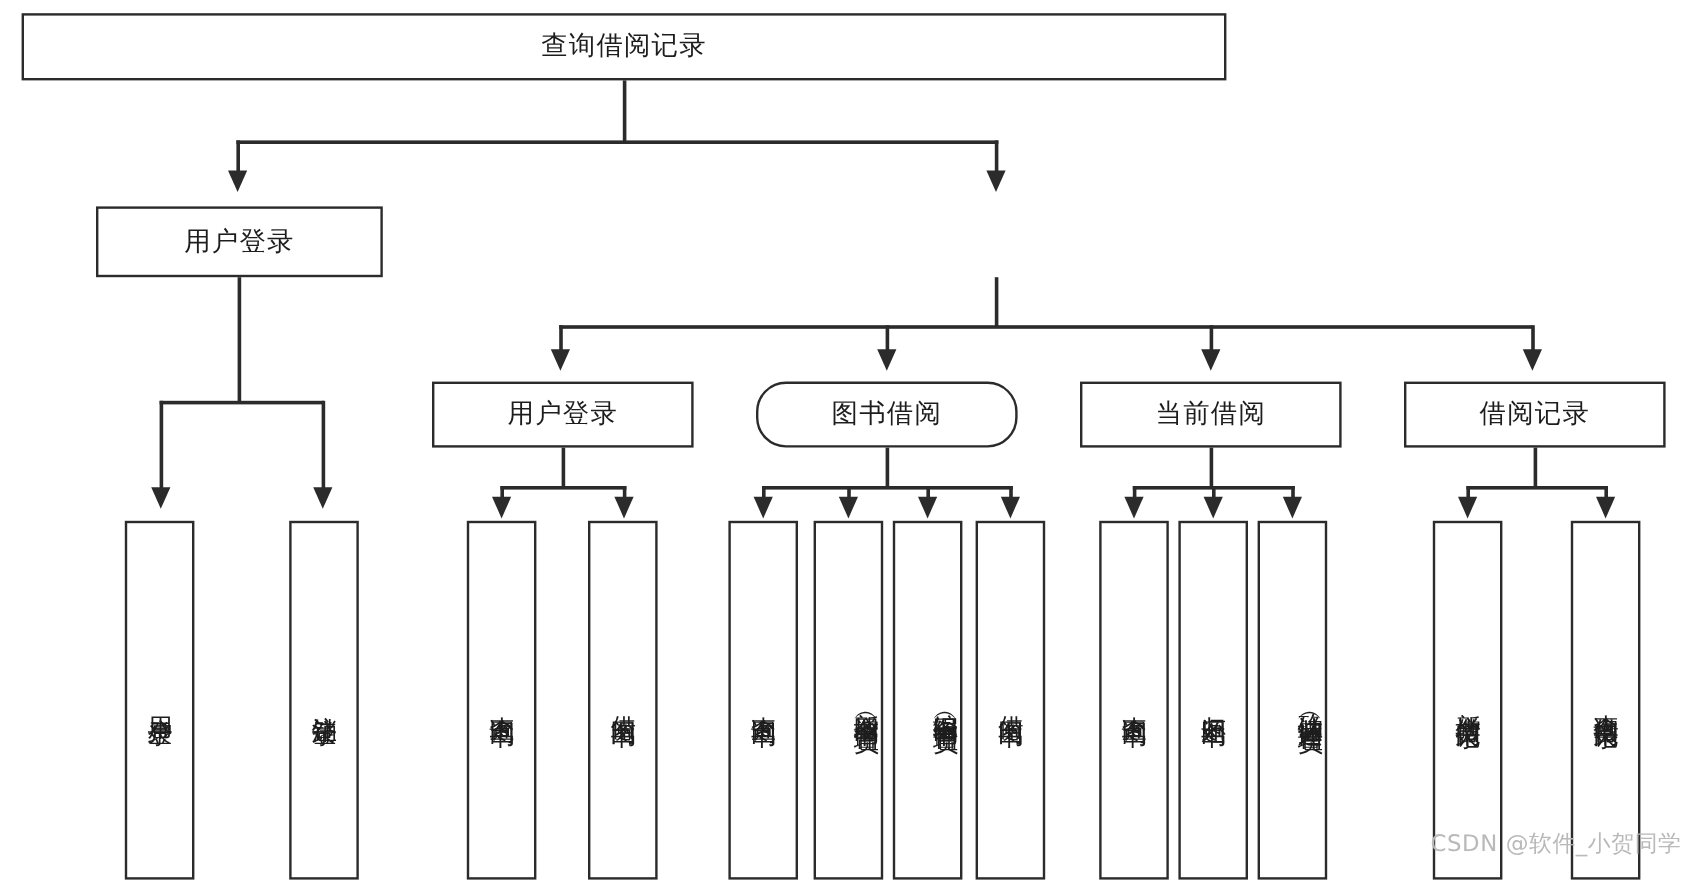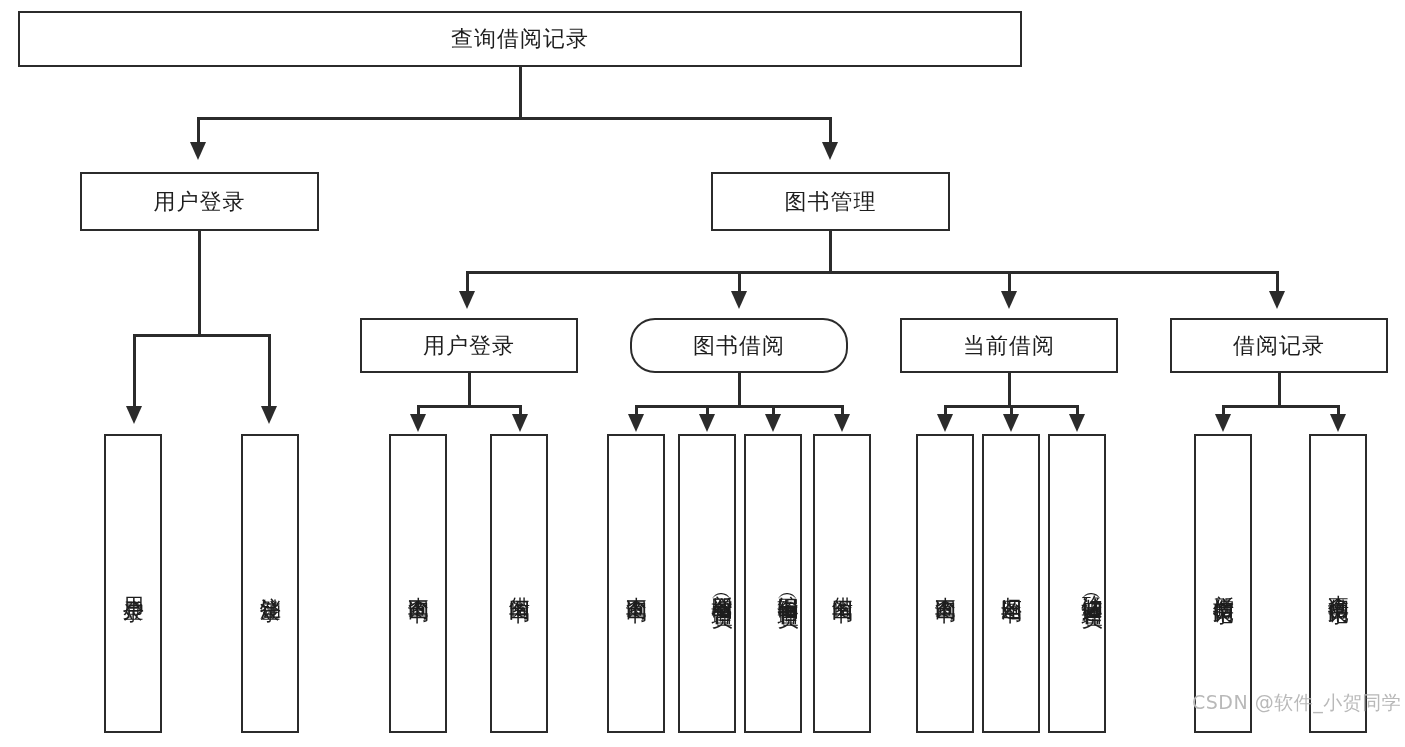--- a/index.html
+++ b/index.html
@@ -84,23 +84,20 @@
   <div class="edge h" style="left:197px; top:117px; width:635px; height:3px;"></div>
   <div class="edge v" style="left:197px; top:117px; width:3px; height:30px;"></div>
   <div class="arrow" style="left:190px; top:142px;"></div>
   <div class="edge v" style="left:829px; top:117px; width:3px; height:30px;"></div>
   <div class="arrow" style="left:822px; top:142px;"></div>
 
   <div class="node horiz" style="left:80px; top:172px; width:239px; height:59px;">
     <span class="node-label">用户登录</span>
   </div>
 
-  <div class="node horiz" style="left:711px; top:172px; width:239px; height:59px;">
-    <span class="node-label">图书管理</span>
-  </div>
 
   <div class="edge v" style="left:198px; top:231px; width:3px; height:105px;"></div>
   <div class="edge h" style="left:133px; top:334px; width:137px; height:3px;"></div>
   <div class="edge v" style="left:133px; top:334px; width:3px; height:76px;"></div>
   <div class="arrow" style="left:126px; top:406px;"></div>
   <div class="edge v" style="left:268px; top:334px; width:3px; height:76px;"></div>
   <div class="arrow" style="left:261px; top:406px;"></div>
 
   <div class="edge v" style="left:829px; top:231px; width:3px; height:42px;"></div>
   <div class="edge h" style="left:466px; top:271px; width:811px; height:3px;"></div>

